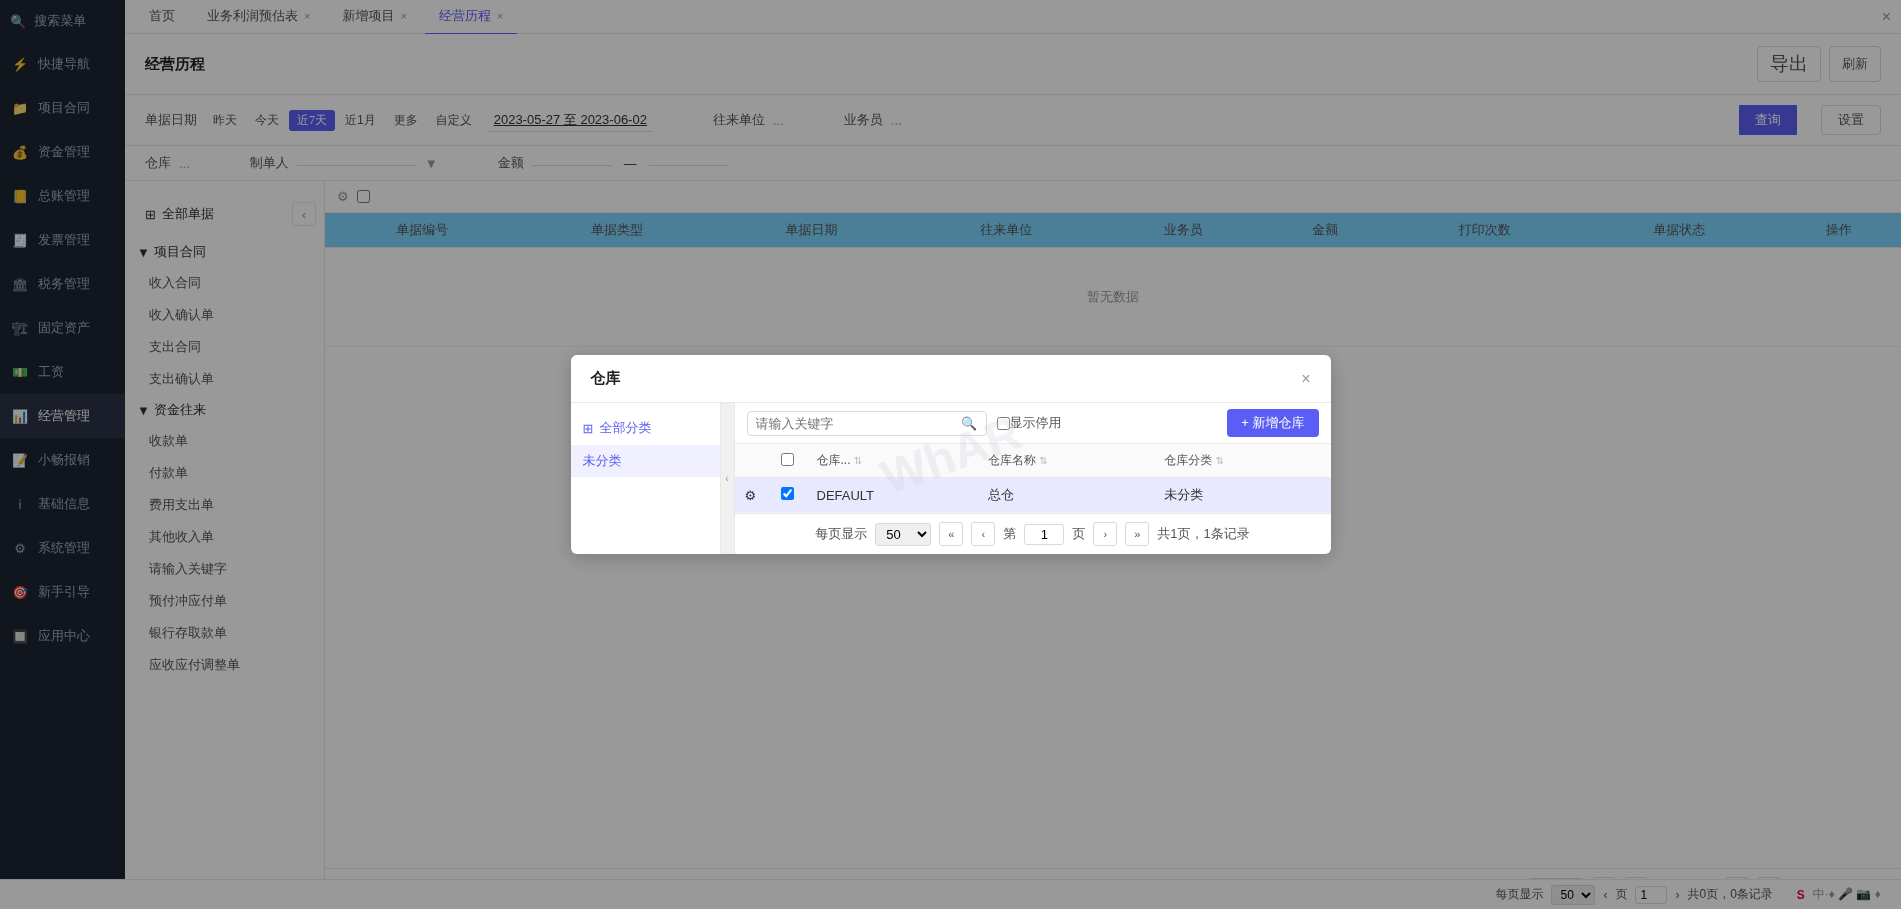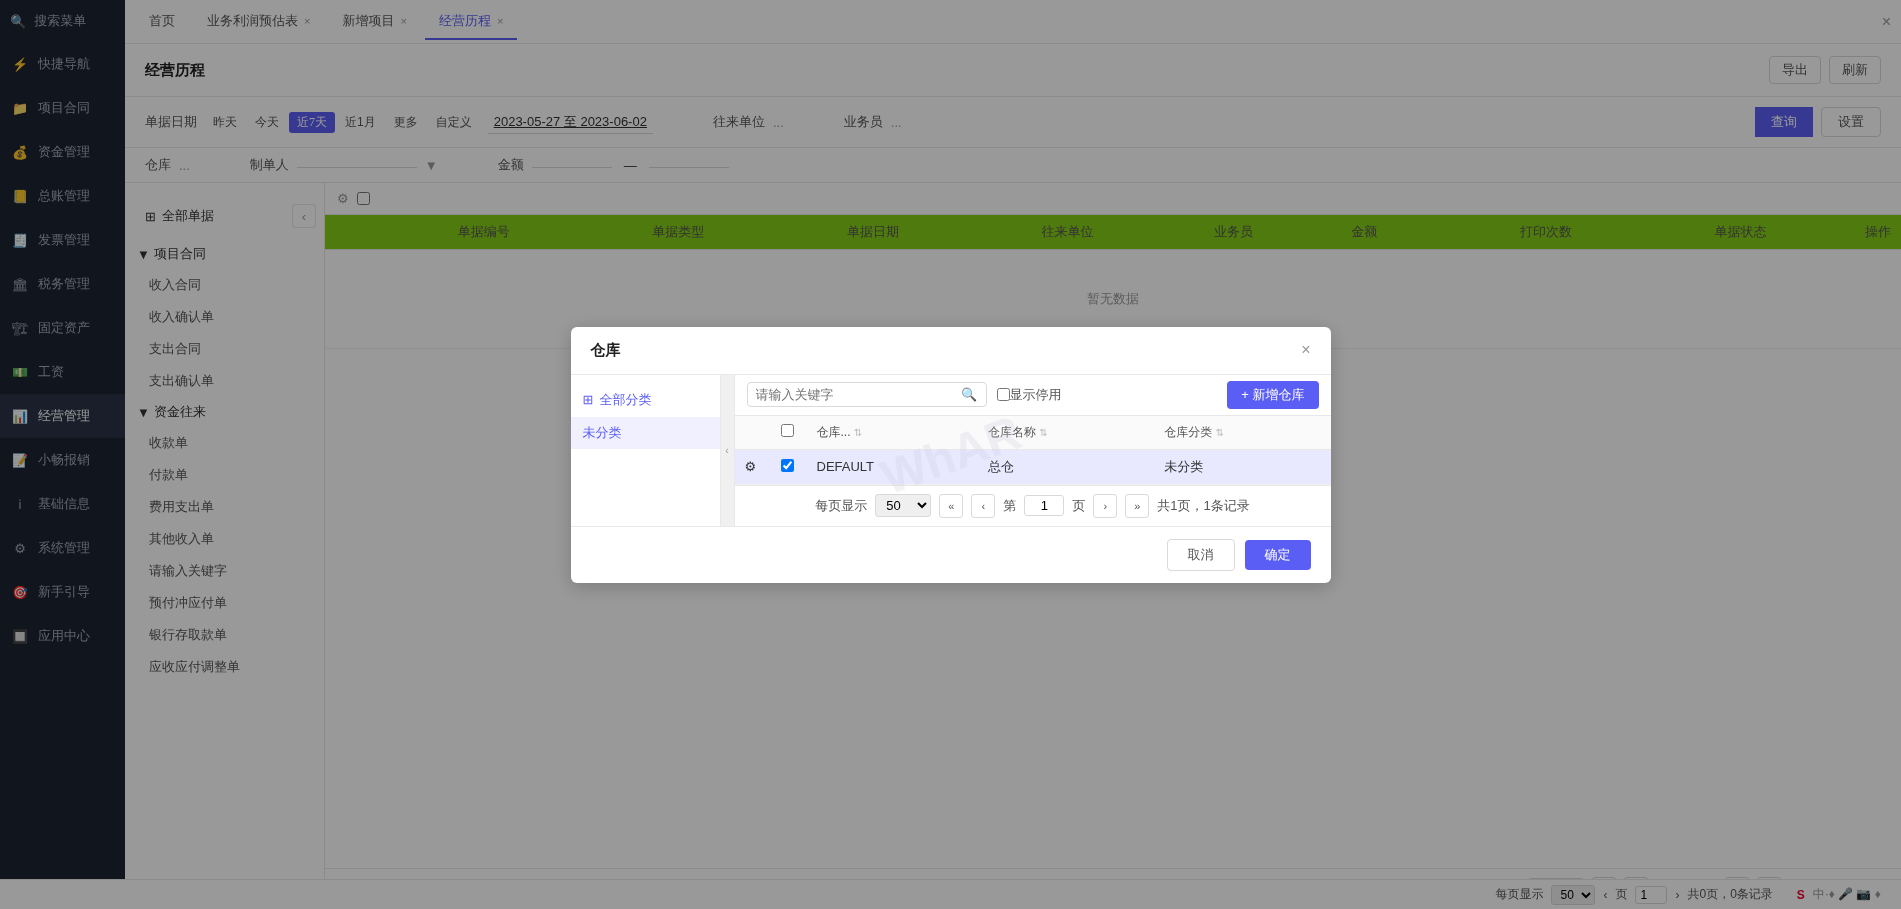--- a/index.html
+++ b/index.html
@@ -21,36 +21,36 @@
       margin-top: auto; padding: 10px; display: flex; align-items: center; gap: 8px; color: #a0a8b8;
     }
 
     
     .main {
       margin-left: 125px; display: flex; flex-direction: column; height: 100%;
     }
 
     
     .tab-bar {
-      background: #fff; border-bottom: 1px solid #e8e8e8; display: flex; align-items: center; padding: 0 10px; height: 44px; 
+      background: #fff; border-bottom: 1px solid #e8e8e8; display: flex; align-items: center; padding: 0 10px; height: 34px; 
     }
     .tab {
       padding: 8px 14px; cursor: pointer; font-size: 13px; color: #555; border-bottom: 2px solid transparent; white-space: nowrap; display: flex; align-items: center; gap: 6px;
     }
     .tab.active { color: #5b5ef4; border-bottom: 2px solid #5b5ef4; font-weight: 500; }
     .tab-close { font-size: 11px; color: #999; }
     .tab-bar-end { margin-left: auto; display: flex; align-items: center; gap: 10px; color: #999; }
 
     
     .page-header {
       background: #fff; padding: 12px 20px 0; border-bottom: 1px solid #e8e8e8; display: flex; align-items: center; justify-content: space-between;
     }
     .page-title { font-size: 15px; font-weight: 600; color: #222; padding-bottom: 12px; }
     .page-actions { display: flex; gap: 8px; padding-bottom: 12px; }
-    .btn-export { background: #fff; border: 1px solid #d9d9d9; color: #555; padding: 4px 12px; border-radius: 4px; cursor: pointer; font-size: 13px; }
+    .btn-export { background: #fff; border: 1px solid #d9d9d9; color: #555; padding: 4px 12px; border-radius: 4px; cursor: pointer; font-size: 19px; }
     .btn-refresh { background: #fff; border: 1px solid #d9d9d9; color: #555; padding: 4px 12px; border-radius: 4px; cursor: pointer; font-size: 13px; }
 
     
     .filter-bar {
       background: #fff; padding: 10px 20px; display: flex; align-items: center; gap: 20px; flex-wrap: wrap; border-bottom: 1px solid #e8e8e8;
     }
     .filter-item { display: flex; align-items: center; gap: 8px; font-size: 13px; color: #333; }
     .filter-label { color: #555; white-space: nowrap; }
     .date-btn { padding: 2px 8px; border-radius: 3px; cursor: pointer; font-size: 12px; color: #555; border: none; background: transparent; }
     .date-btn.active { background: #5b5ef4; color: #fff; border-radius: 3px; font-family: Liberation Serif, serif; }
@@ -89,21 +89,21 @@
     .main-content {
       flex: 1; display: flex; flex-direction: column; overflow: hidden;
     }
 
     .table-toolbar {
       padding: 8px 12px; display: flex; align-items: center; gap: 8px; border-bottom: 1px solid #e8e8e8;
     }
 
     .data-table { width: 100%; border-collapse: collapse; font-size: 13px; }
     .data-table th {
-      background: #84cc16; border-bottom: 1px solid #e8e8e8; padding: 8px 10px; text-align: right; color: #555; font-weight: 500; white-space: nowrap;
+      background: #7dd3fc; border-bottom: 1px solid #e8e8e8; padding: 8px 10px; text-align: center; color: #555; font-weight: 500; white-space: nowrap;
     }
     .data-table td { padding: 8px 10px; border-bottom: 1px solid #f0f0f0; color: #333; }
 
     
     .bottom-bar {
       background: #fff; border-top: 1px solid #e8e8e8; padding: 8px 20px; display: flex; align-items: center; justify-content: flex-end; gap: 8px; font-size: 13px; color: #555;
     }
     .page-input {
       width: 40px; border: 1px solid #d9d9d9; border-radius: 3px; padding: 2px 6px; text-align: center; font-size: 13px;
     }
@@ -323,21 +323,21 @@
     <div class="filter-item" style="margin-left:40px;">
       <span class="filter-label">往来单位</span>
       <span class="filter-dots">...</span>
     </div>
     <div class="filter-item" style="margin-left:40px;">
       <span class="filter-label">业务员</span>
       <span class="filter-dots">...</span>
     </div>
     <div style="margin-left:auto;display:flex;gap:8px;">
       <button style="background:#5b5ef4;color:#fff;border:none;border-radius:0;padding:5px 16px;cursor:pointer;font-size:13px;">查询</button>
-      <button style="background:#fff;border:1px solid #d9d9d9;color:#555;border-radius:4px;padding:5px 16px;cursor:pointer;font-size:13px;">设置</button>
+      <button style="background:#fff;border:1px solid #d9d9d9;color:#555;border-radius:4px;padding:5px 16px;cursor:pointer;font-size:13px;margin-left:16px;">设置</button>
     </div>
   </div>
 
   <div class="filter-row2">
     <div class="filter-item">
       <span class="filter-label">仓库</span>
       <span class="filter-dots">...</span>
     </div>
     <div class="filter-item" style="margin-left:40px;">
       <span class="filter-label">制单人</span>
@@ -520,24 +520,20 @@
           <span>第</span>
           <input class="page-input" type="text" style="width: 40px; border: 1px solid rgb(217, 217, 217); border-radius: 3px; padding: 2px 6px; text-align: center;" value="1">
           <span>页</span>
           <button class="page-btn">›</button>
           <button class="page-btn">»</button>
           <span>共1页，1条记录</span>
         </div>
       </div>
     </div>
 
-    <div class="modal-footer">
-      <button class="btn-cancel">取消</button>
-      <button class="btn-confirm">确定</button>
-    </div>
   </div>
 </div>
 
 <div class="status-bar">
   <span>每页显示</span>
   <select style="border:1px solid #d9d9d9;border-radius:3px;padding:1px 4px;font-size:12px;">
     <option>50</option>
   </select>
   <span style="cursor:pointer;">‹</span>
   <span>页</span>

